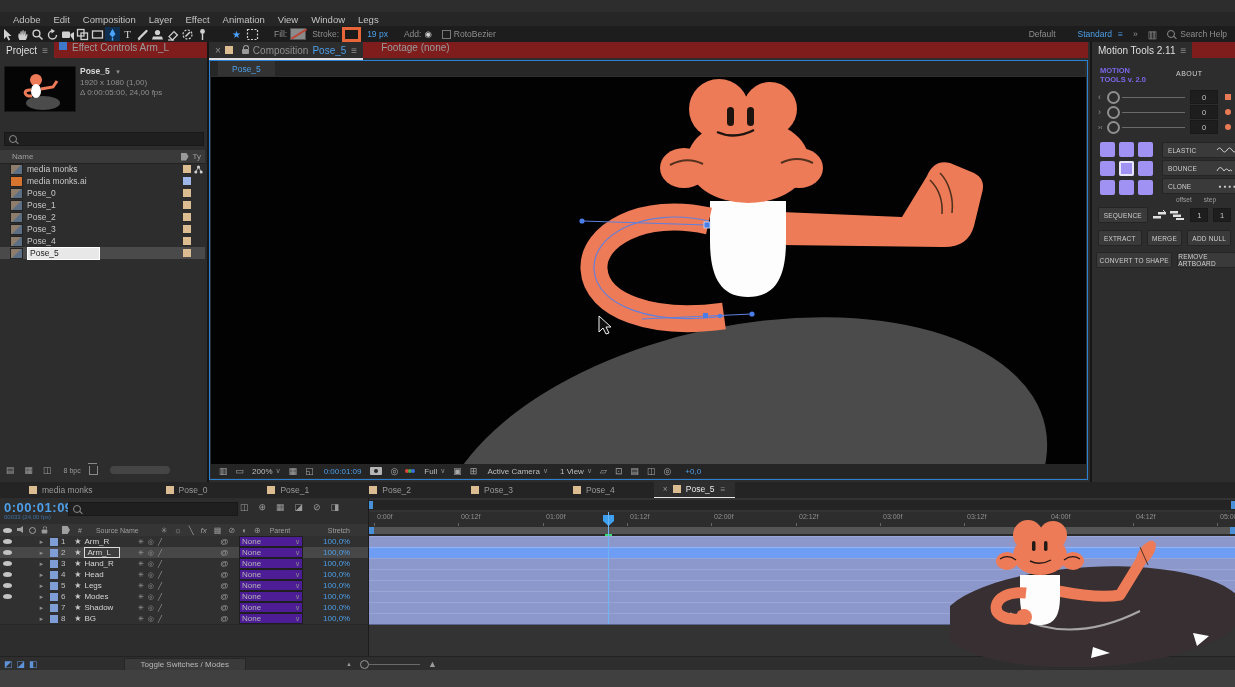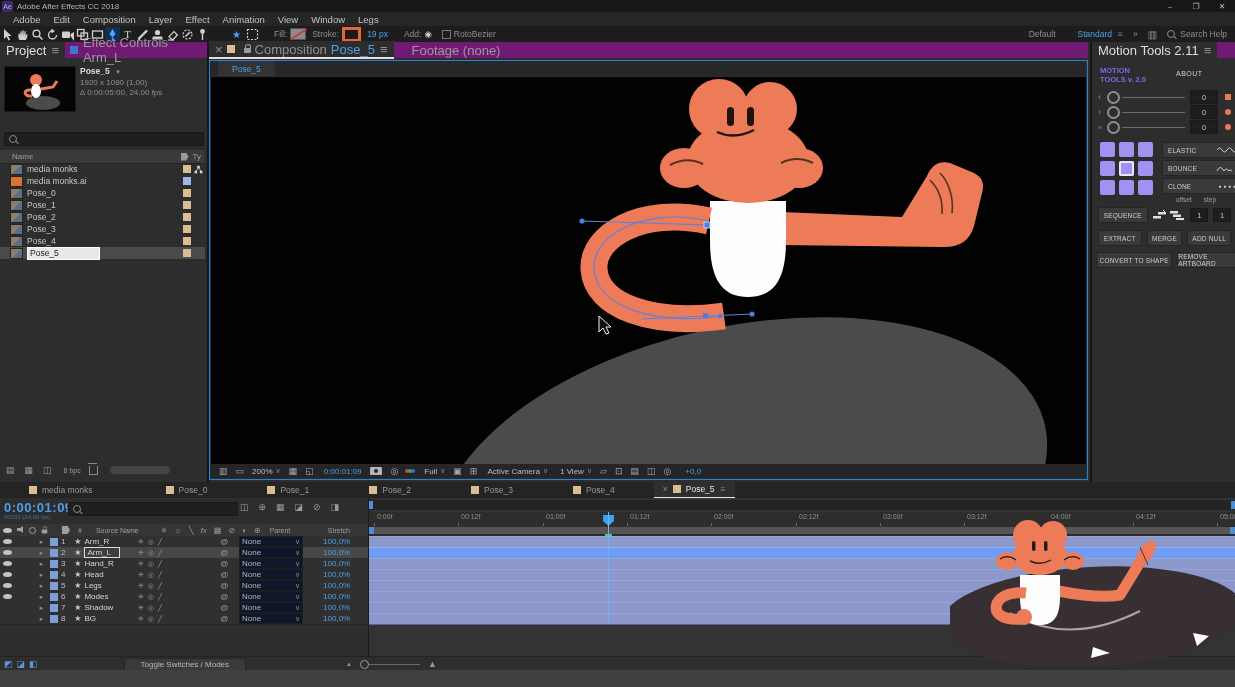--- a/index.html
+++ b/index.html
@@ -19,21 +19,21 @@
   #toolbarrow{left:0;top:26px;width:1235px;height:16px;background:#1d1d1d;font-size:8.5px;}
   .tool{width:15px;height:14px;display:flex;align-items:center;justify-content:center;}
   .tool svg{display:block;}
   .swatch-fill{width:14px;height:10px;background:#8b8b8b;position:relative;margin:0 6px 0 3px;border:1px solid #555;}
   .swatch-fill::after{content:"";position:absolute;left:-1px;top:4px;width:18px;height:2px;background:#c04434;transform:rotate(-32deg);}
   .swatch-stroke{width:13px;height:9px;border:3px solid #e8653a;background:#1a1a1a;margin:0 6px 0 3px;}
   .chk{width:7px;height:7px;border:1px solid #777;margin:0 3px 0 10px;}
   .mag{width:6px;height:6px;border:1px solid #8a8a8a;border-radius:50%;position:relative;display:inline-block;}
   .mag::after{content:"";position:absolute;width:4px;height:1px;background:#8a8a8a;transform:rotate(45deg);right:-3px;bottom:-1px;}
   
-  .panel-tabbar{background:#701a75;height:16px;display:flex;align-items:center;font-size:13px;color:#9a9a9a;}
+  .panel-tabbar{background:#7f1d1d;height:16px;display:flex;font-size:10px;color:#9a9a9a;}
   .ptab-active{background:#2d2d2d;color:#dfdfdf;height:16px;display:flex;align-items:center;padding:0 6px;}
   
   #projpanel{left:0;top:42px;width:207px;height:440px;background:#2d2d2d;border-right:2px solid #161616;}
   .projrow{position:absolute;left:0;width:205px;height:12px;display:flex;align-items:center;font-size:8.5px;color:#c8c8c8;}
   .compico{width:11px;height:9px;background:linear-gradient(135deg,#8d7d6a 45%,#5d6f85 55%);border:1px solid #222;margin:0 4px 0 10px;}
   .aiico{width:11px;height:9px;background:#d77430;border:1px solid #222;margin:0 4px 0 10px;}
   .labelsq{width:8px;height:8px;background:#dcbd92;margin-left:auto;}
   .searchbox{background:#1f1f1f;border:1px solid #181818;height:12px;display:flex;align-items:center;padding:0 4px;}
   .lock{position:relative;width:7px;height:5px;background:#9a9a9a;border-radius:1px;margin:3px 4px 0 4px;}
   .lock::before{content:"";position:absolute;top:-4px;left:1px;width:4px;height:3px;border:1px solid #9a9a9a;border-bottom:none;border-radius:3px 3px 0 0;}
@@ -72,21 +72,21 @@
   .c{display:flex;align-items:center;overflow:hidden;white-space:nowrap;}
   .c.av{width:14px;padding-left:3px;}
   .c.audio{width:24px;}
   .c.arr{width:12px;color:#8a8a8a;font-size:6px;}
   .c.lab{width:12px;}
   .c.num{width:14px;}
   .c.star{width:11px;color:#c9c9c9;font-size:8px;}
   .c.nm{width:55px;color:#d5d5d5;}
   .c.sw{width:88px;color:#9a9a9a;font-size:7px;letter-spacing:4px;padding-left:2px;}
   .c.pw{width:20px;color:#9a9a9a;font-size:8px;}
-  .c.dd{width:62px;background:#0f172a;border:1px solid #1e1e1e;height:9px;margin-right:20px;padding:0 2px;justify-content:space-between;color:#b5b5b5;}
+  .c.dd{width:62px;background:#4c1d95;border:1px solid #1e1e1e;height:9px;margin-right:20px;padding:0 2px;justify-content:space-between;color:#b5b5b5;}
   .c.st{width:48px;color:#4d9fe8;}
   .labsq2{width:8px;height:8px;background:#7f9ed6;}
   .eye{width:9px;height:5px;background:#c3c3c3;border-radius:50%;}
   .eyeoff .eye{visibility:hidden;}
   .namebox{border:1px solid #dcdcdc;background:#3d3d3d;padding:0 8px 0 2px;}
   .track{position:absolute;left:0;width:866px;height:10px;background:#8c98cc;border-top:1px solid #9aa5d6;border-bottom:1px solid #5b648c;}
   .track.sel{background:#6f9df4;border-top-color:#8fb4f8;border-bottom-color:#3e6cc0;}
   .rtick{position:absolute;top:1px;font-size:7px;color:#909090;}
   .rtick::before{content:"";position:absolute;left:-3px;top:10px;width:1px;height:3px;background:#666;}
   #tlbottom{left:0;top:174px;width:1235px;height:14px;background:#2e2e2e;border-top:1px solid #222;display:flex;align-items:center;font-size:8px;color:#b5b5b5;}
@@ -96,28 +96,20 @@
   #watermark{left:1118px;top:642px;width:117px;height:45px;background:#282828;display:flex;align-items:center;z-index:60;}
   .wm-name{color:#f2c11a;font-size:15px;font-weight:bold;line-height:1;}
   .wm-url{color:#f2c11a;font-size:6.5px;letter-spacing:.4px;}
   .hdr-ico{color:#9a9a9a;font-size:8px;margin-right:3px;}
 </style>
 </head>
 <body>
 
 <div id="app">
 
-  <div class="abs r" id="titlebar">
-    <span id="aelogo">Ae</span>
-    <span>Adobe After Effects CC 2018</span>
-    <span style="margin-left:auto;"></span>
-    <span class="winbtn">–</span>
-    <span class="winbtn">❐</span>
-    <span class="winbtn">✕</span>
-  </div>
 
   <div class="abs r" id="menubar">
     <span>Adobe</span>
     <span>Edit</span>
     <span>Composition</span>
     <span>Layer</span>
     <span>Effect</span>
     <span>Animation</span>
     <span>View</span>
     <span>Window</span>

